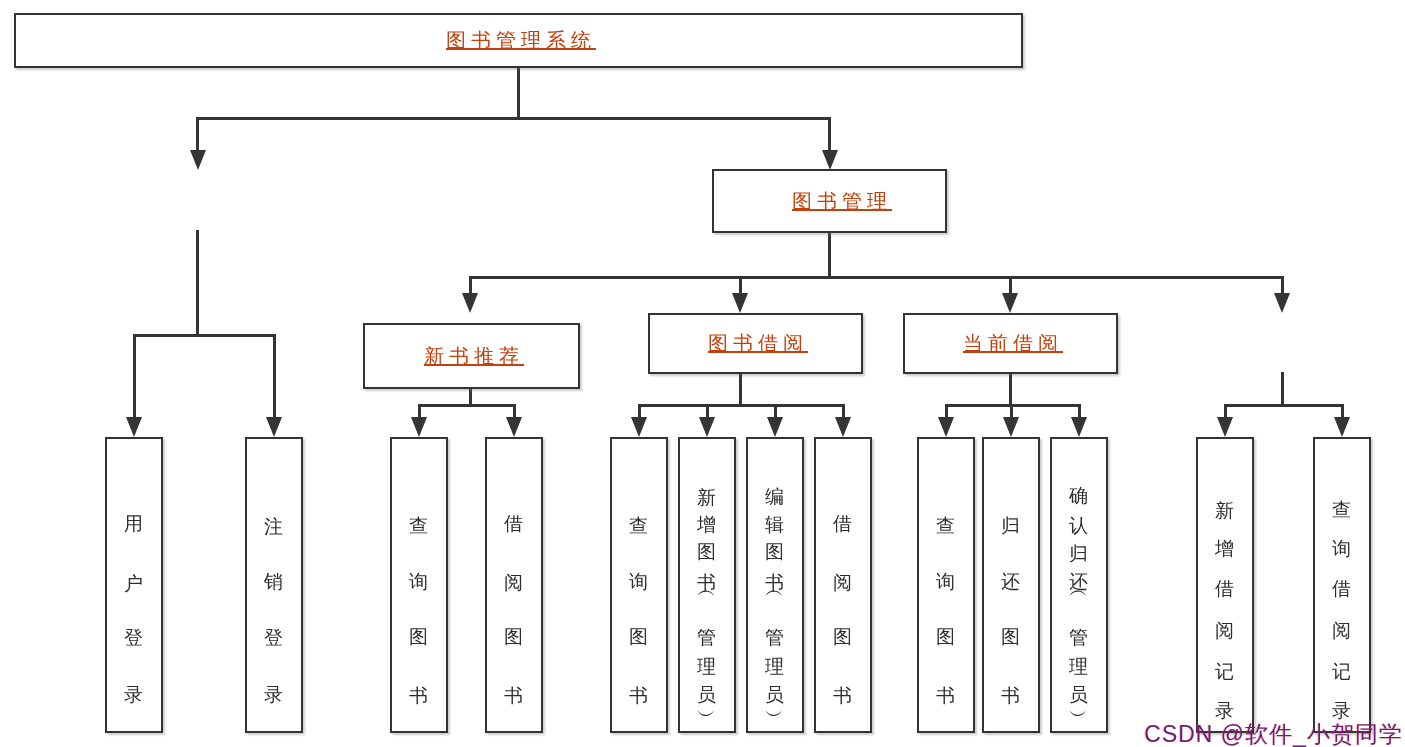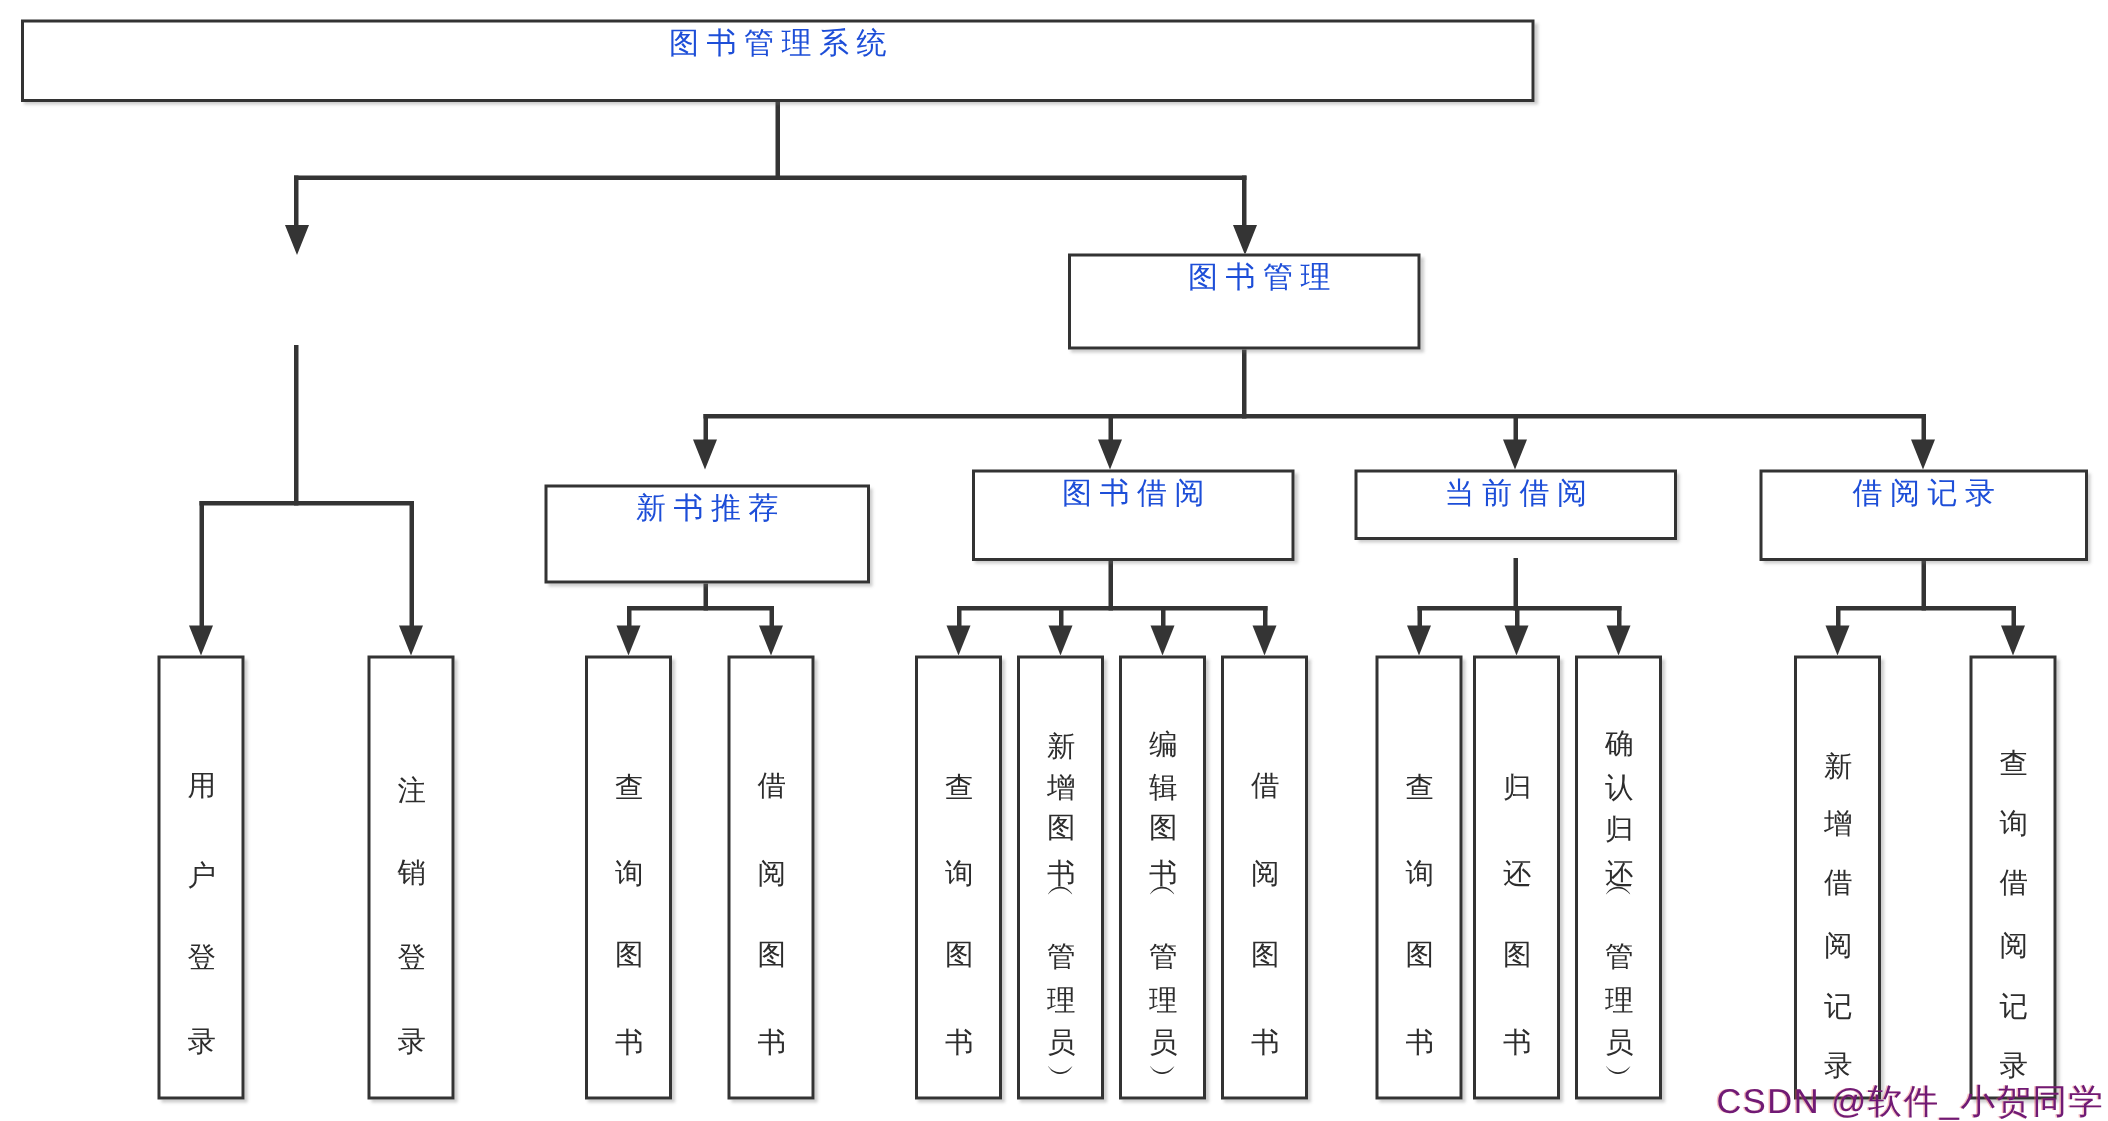--- a/index.html
+++ b/index.html
@@ -3,23 +3,23 @@
 <meta charset="utf-8">
 <style>
   * { margin:0; padding:0; box-sizing:border-box; }
   html,body { background:#ffffff; }
   body { font-family:"Liberation Sans","DejaVu Sans",sans-serif; }
   .canvas { position:relative; width:1405px; height:747px; background:#fff; overflow:hidden; }
 
   
   .node {
     position:absolute; background:#fff; border:2px solid #333;
-    display:flex; justify-content:center;
-    font-size:20px; letter-spacing:5px; text-indent:5px; color:#1d4ed8;
-    box-shadow:2px 2px 2px rgba(110,110,110,.35); z-index:2;
+    display:flex; align-items:center; justify-content:center;
+    font-size:20px; letter-spacing:5px; text-indent:5px; color:#c2410c;
+    box-shadow:2px 2px 2px rgba(110,110,110,.35); z-index:2;text-decoration:underline;
   }
 
   
   .leaf {
     position:absolute; width:58px; height:296px; background:#fff;
     border:2px solid #333; box-shadow:2px 2px 2px rgba(110,110,110,.35); z-index:2;
   }
   .vlabel {
     display:flex; flex-direction:column; align-items:center; justify-content:space-evenly;
     width:100%; height:100%; font-size:19px; color:#2d2d2d; padding:4px 0;
@@ -56,27 +56,24 @@
   </div>
 
   <div class="node" style="left:363px;top:323px;width:217px;height:66px;">
     <span>新书推荐</span>
   </div>
 
   <div class="node" style="left:633px;top:313px;width:215px;height:61px;margin-left:15px;">
     <span>图书借阅</span>
   </div>
 
-  <div class="node" style="left:903px;top:313px;width:215px;height:47px;">
+  <div class="node" style="left:903px;top:313px;width:215px;height:61px;">
     <span>当前借阅</span>
   </div>
 
-  <div class="node" style="left:1173px;top:313px;width:219px;height:61px;">
-    <span>借阅记录</span>
-  </div>
 
   <div class="leaf" style="left:105px;top:437px;">
     <div class="vlabel">
         <span class="vchar">用</span>
         <span class="vchar">户</span>
         <span class="vchar">登</span>
         <span class="vchar">录</span>
       </div>
   </div>
   <div class="leaf" style="left:245px;top:437px;">

